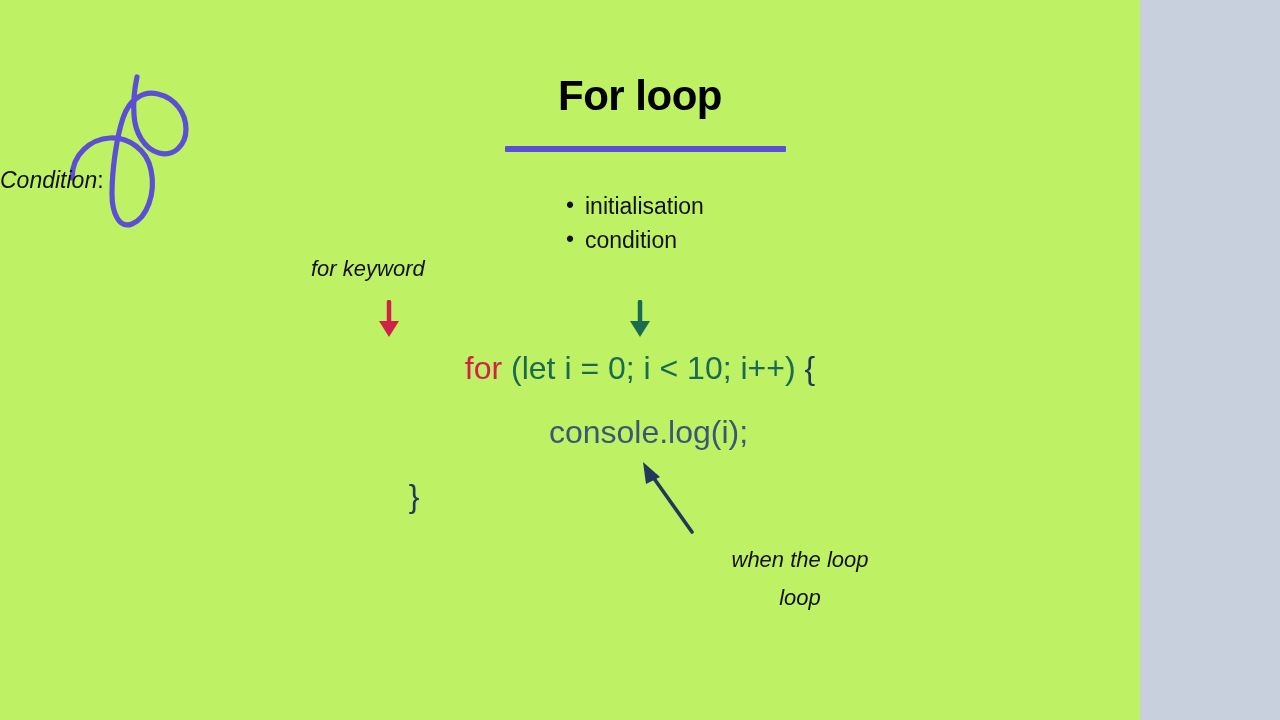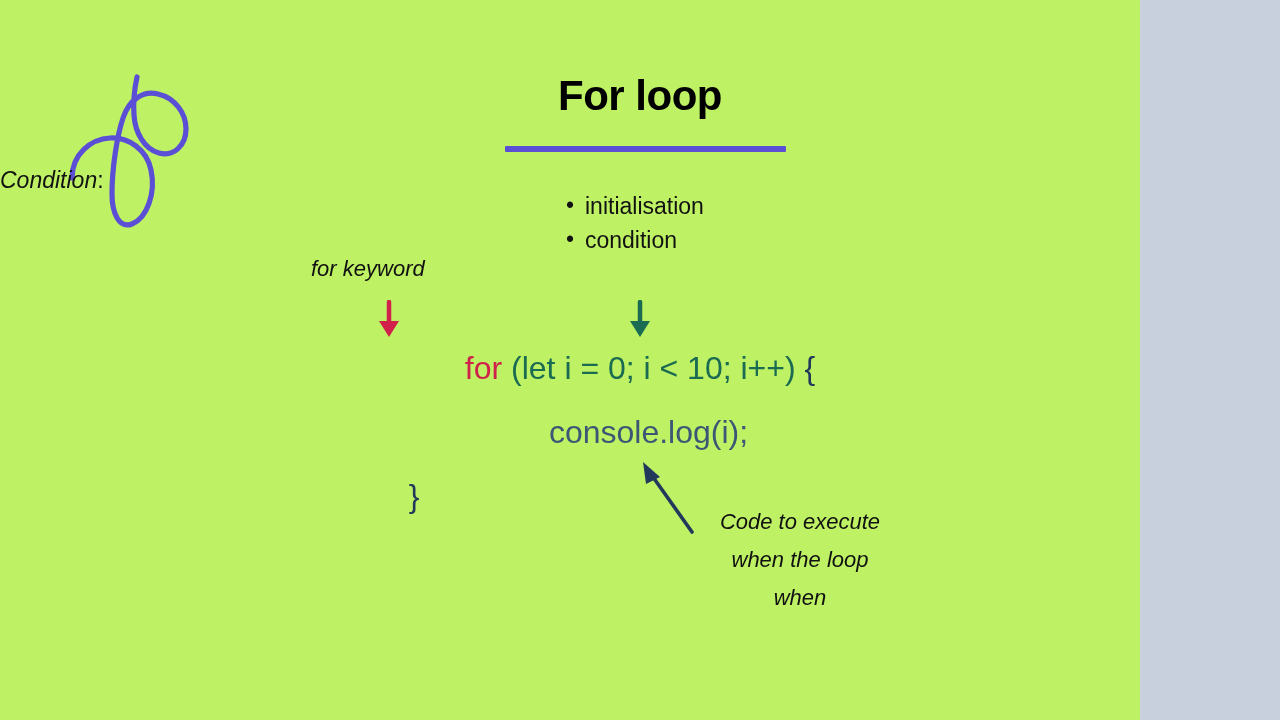--- a/index.html
+++ b/index.html
@@ -179,18 +179,18 @@
     <span class="line tok-body" id="code-line-body">console.log(i);</span>
     <span class="line" id="code-line-close">}</span>
   </div>
 
   <svg id="arrow-navy" viewBox="0 0 90 80">
     <line x1="62" y1="74" x2="18" y2="12" stroke="#23395c" stroke-width="3.6" stroke-linecap="round"></line>
     <polygon points="13,4 30,19 16,26" fill="#23395c"></polygon>
   </svg>
 
   <div id="code-note">
-    <span>Code to execute</span><br>
+    <br>
     <span>when the loop</span><br>
-    <span>when</span>
+    <span>loop</span>
   </div>
 
 </div>
 
 </body></html>

